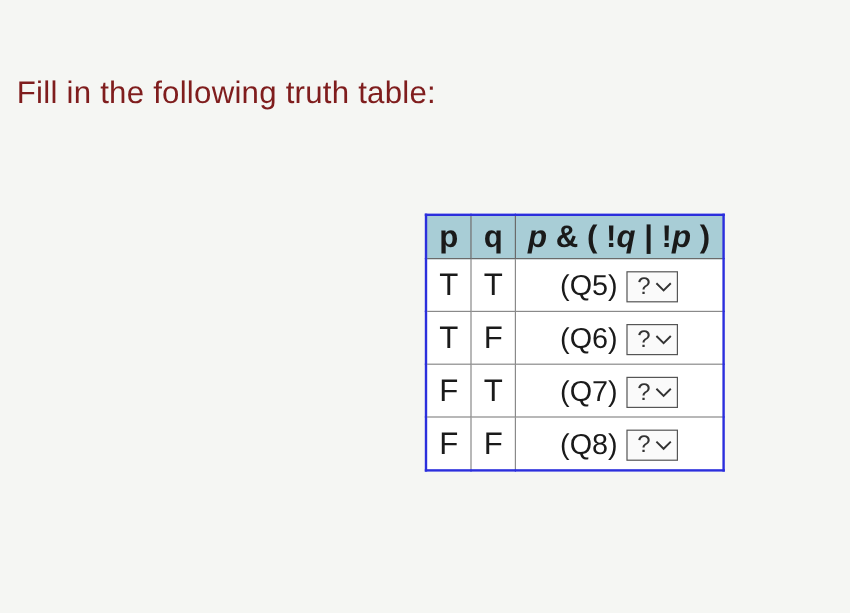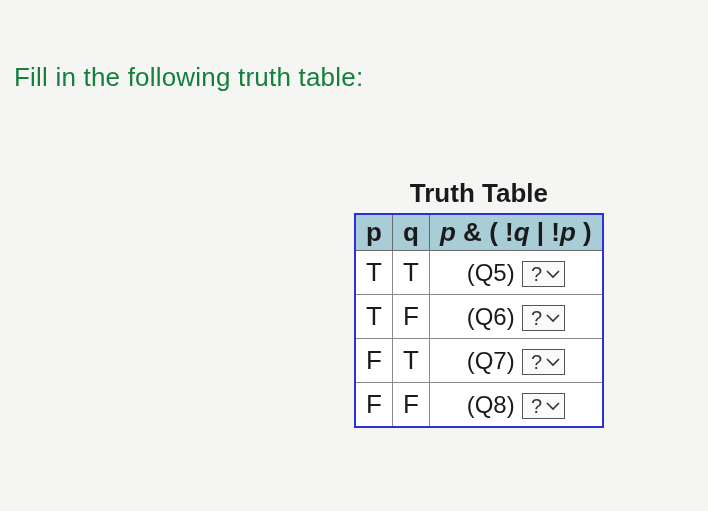--- a/index.html
+++ b/index.html
@@ -9,21 +9,21 @@
     height: 511px;
     font-family: Arial, Helvetica, sans-serif;
     background: #f5f6f3;
     position: relative;
   }
   .prompt {
     position: absolute;
     top: 62px;
     left: 14px;
     font-size: 26px;
-    color: #15803d;
+    color: #7f1d1d;
     letter-spacing: 0.2px;
   }
   .table-wrap {
     position: absolute;
     top: 178px;
     left: 354px;
   }
   .caption {
     text-align: center;
     font-weight: bold;
@@ -98,21 +98,20 @@
   .dd .chev svg {
     display: block;
   }
 </style>
 </head>
 <body>
 
 <div class="prompt">Fill in the following truth table:</div>
 
 <div class="table-wrap">
-  <div class="caption">Truth Table</div>
   <table class="truth">
     <thead>
       <tr>
         <th>p</th>
         <th>q</th>
         <th class="expr">
           <span>p</span><span class="amp"> &amp; </span><span class="paren">( </span><span class="paren">!</span><span>q</span><span class="paren"> | </span><span class="paren">!</span><span>p</span><span class="paren"> )</span>
         </th>
       </tr>
     </thead>

